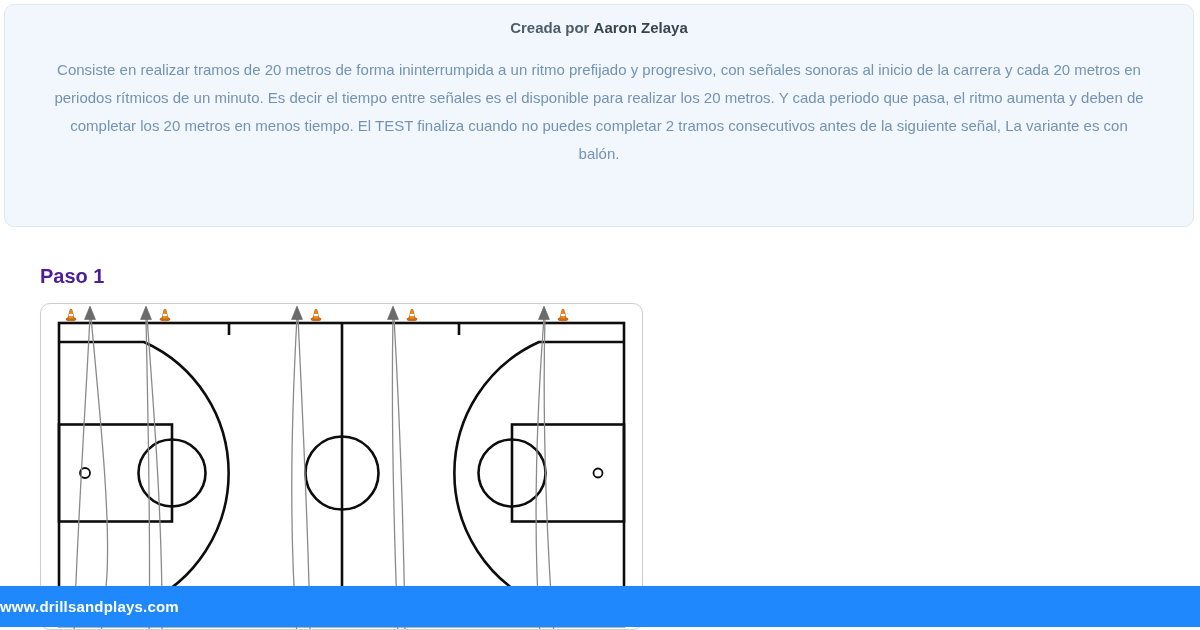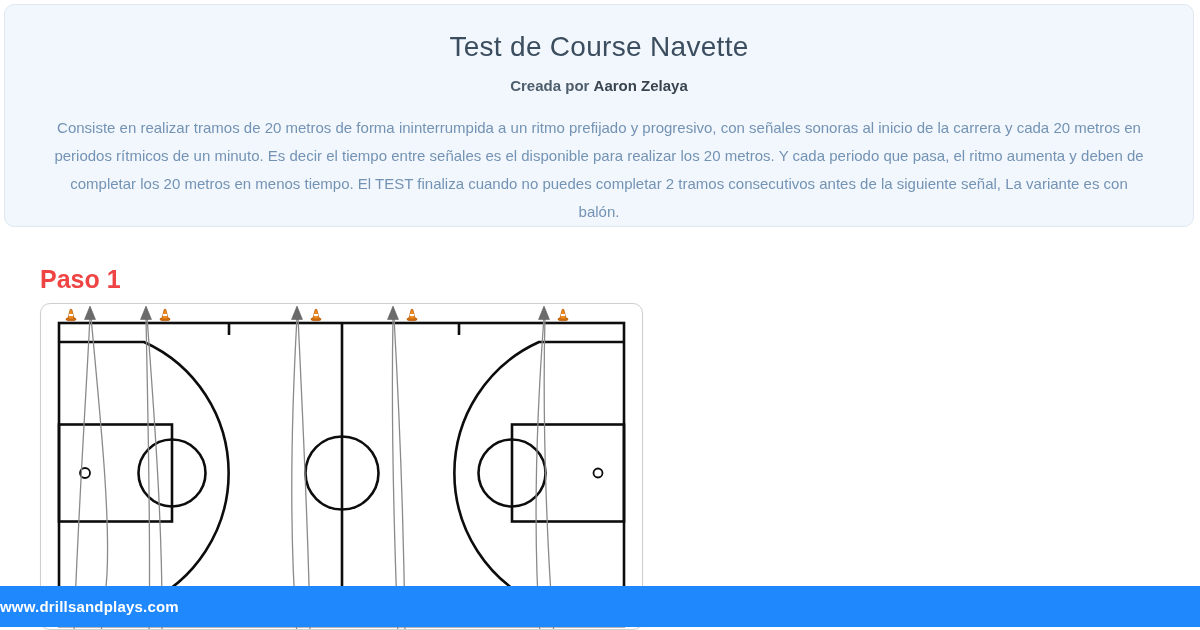--- a/index.html
+++ b/index.html
@@ -22,21 +22,21 @@
     margin-top:14px;text-align:center;font-size:15px;color:#4d5d6b;font-weight:bold;
   }
   .byline b{color:#39444e;}
   .description{
     width:1092px;margin:20px auto 12px auto;text-align:center;
     font-size:15px;line-height:28px;color:#7493b4;
   }
   
   .step-title{
     position:absolute;left:40px;top:265px;
-    font-size:25px;font-weight:bold;color:#ef4444;
+    font-size:20px;font-weight:bold;color:#4c1d95;
   }
   .drill-card{
     position:absolute;left:40px;top:303px;width:603px;height:327px;
     box-sizing:border-box;background:#ffffff;
     border:1px solid #cfcfcf;border-radius:10px;
     box-shadow:0 1px 2px rgba(0,0,0,.05);
     overflow:hidden;
   }
   .drill-card svg{display:block;}
   .court-line{fill:none;stroke:#0d0d0d;stroke-width:2.6;}
@@ -49,21 +49,20 @@
     display:flex;align-items:center;justify-content:flex-start;
   }
   .footer-link{
     color:#ffffff;font-size:15px;font-weight:bold;letter-spacing:.2px;
   }
 </style>
 </head>
 <body>
 
 <div class="header-box">
-  <h1 class="page-title">Test de Course Navette</h1>
   <div class="byline">
     <span>Creada por </span><b>Aaron Zelaya</b>
   </div>
   <div class="description">Consiste en realizar tramos de 20 metros de forma ininterrumpida a un ritmo prefijado y progresivo, con señales sonoras al inicio de la carrera y cada 20 metros en periodos rítmicos de un minuto. Es decir el tiempo entre señales es el disponible para realizar los 20 metros. Y cada periodo que pasa, el ritmo aumenta y deben de completar los 20 metros en menos tiempo. El TEST finaliza cuando no puedes completar 2 tramos consecutivos antes de la siguiente señal, La variante es con balón.</div>
 </div>
 
 <div class="step-title">Paso 1</div>
 
 <div class="drill-card">
   <svg width="603" height="327" viewBox="0 0 603 327">

